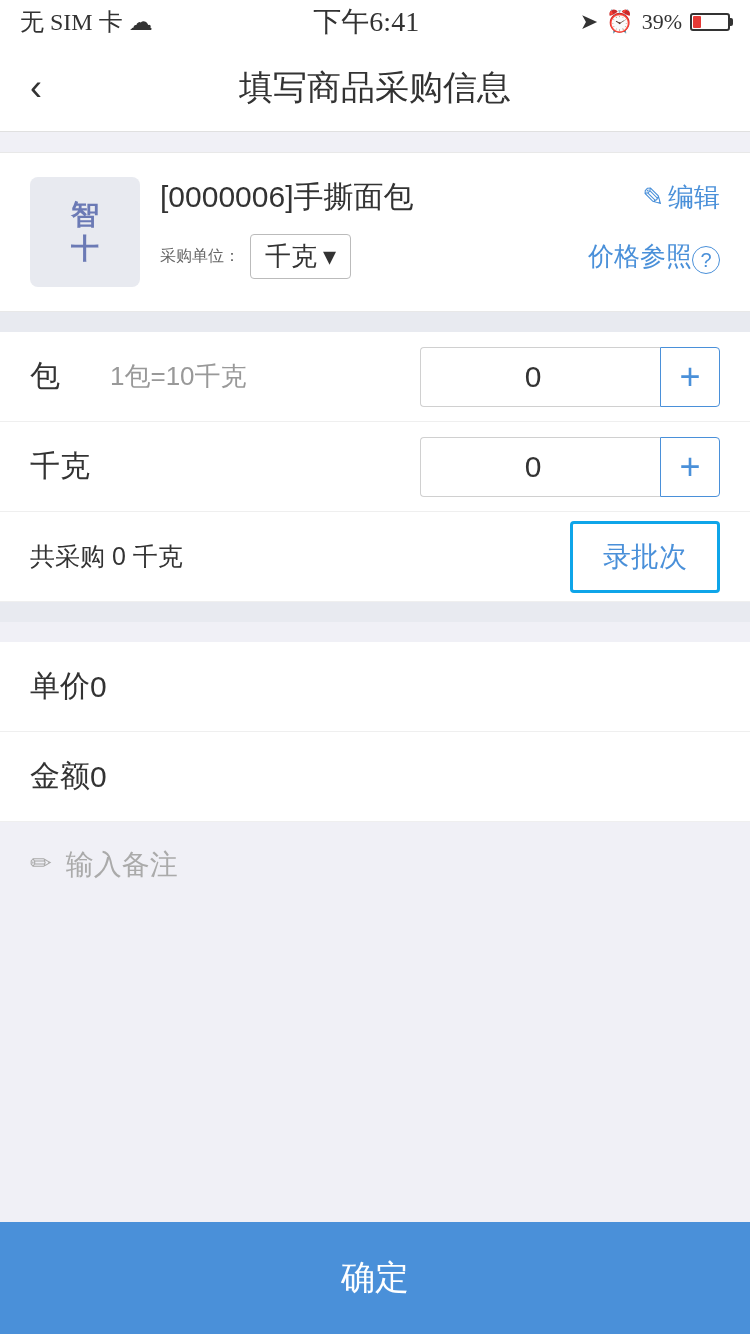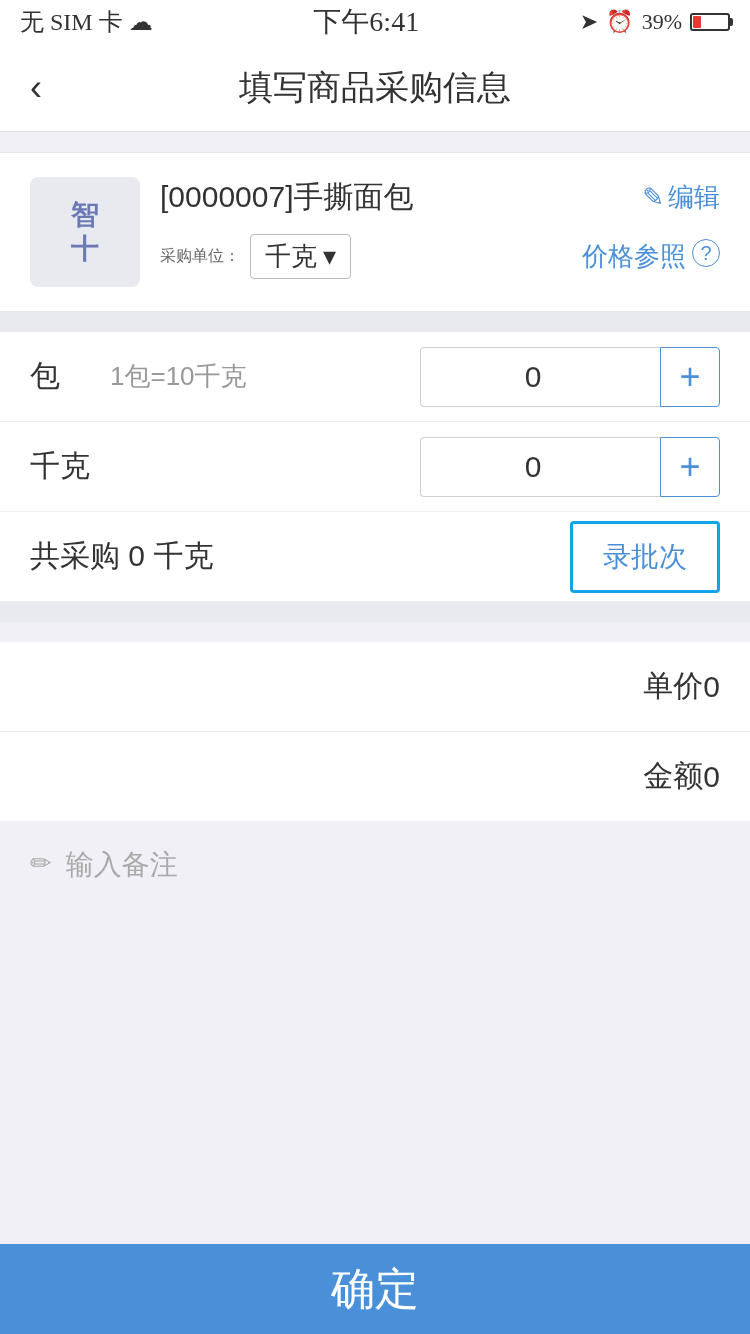--- a/index.html
+++ b/index.html
@@ -138,22 +138,21 @@
       display: flex;
       align-items: center;
       gap: 6px;
       cursor: pointer;
       margin-left: 10px;
     }
     .price-ref {
       color: #4a90d9;
       font-size: 26px;
       display: flex;
-      align-items: flex-start;
-      gap: 6px;
+      align-items: flex-end;
       cursor: pointer;
     }
     .price-ref-help {
       width: 28px; height: 28px;
       border: 1.5px solid #4a90d9;
       border-radius: 50%;
       display: flex; align-items: center; justify-content: center;
       font-size: 20px;
       color: #4a90d9;
     }
@@ -221,42 +220,42 @@
     .total-row {
       background: #fff;
       display: flex;
       align-items: center;
       justify-content: space-between;
       padding: 0 30px;
       height: 90px;
       border-bottom: 1px solid #efefef;
     }
     .total-text {
-      font-size: 30px;
+      font-size: 25px;
       color: #333;
     }
     .record-btn {
       border: 3px solid #0ea5e9;
       color: #4a90d9;
       background: #fff;
       padding: 14px 30px;
       font-size: 28px;
       border-radius: 4px;
       cursor: pointer;
     }
 
     
     .info-section {
       background: #fff;
       margin-top: 20px;
     }
     .info-row {
       display: flex;
       align-items: center;
-      justify-content: flex-end;
+      justify-content: flex-start;
       padding: 0 30px;
       height: 90px;
       border-bottom: 1px solid #efefef;
     }
     .info-label {
       font-size: 30px;
       color: #333;
     }
     .info-value {
       font-size: 30px;
@@ -289,24 +288,24 @@
       flex: 1;
       min-height: 280px;
     }
 
     
     .confirm-btn {
       position: fixed;
       bottom: 0;
       left: 0;
       width: 750px;
-      height: 90px;
+      height: 112px;
       background: #4a90d9;
       color: #fff;
-      font-size: 44px;
+      font-size: 34px;
       display: flex;
       align-items: center;
       justify-content: center;
       cursor: pointer;
       border: none;
     }
   </style>
 </head>
 <body>
 
@@ -332,21 +331,21 @@
 
 <div class="product-card">
   <div class="product-image">
     <div class="product-logo">
       <div>智</div>
       <div>十</div>
     </div>
   </div>
   <div class="product-info">
     <div class="product-name-row">
-      <div class="product-name">[0000007]手撕面包</div>
+      <div class="product-name">[0000006]手撕面包</div>
       <div class="edit-btn">
         <span>✎</span>
         <span>编辑</span>
       </div>
     </div>
     <div class="purchase-unit-row">
       <div style="display:flex;align-items:center;">
         <span class="purchase-unit-label">采购单位：</span>
         <div class="unit-select">
           <span>千克</span>

